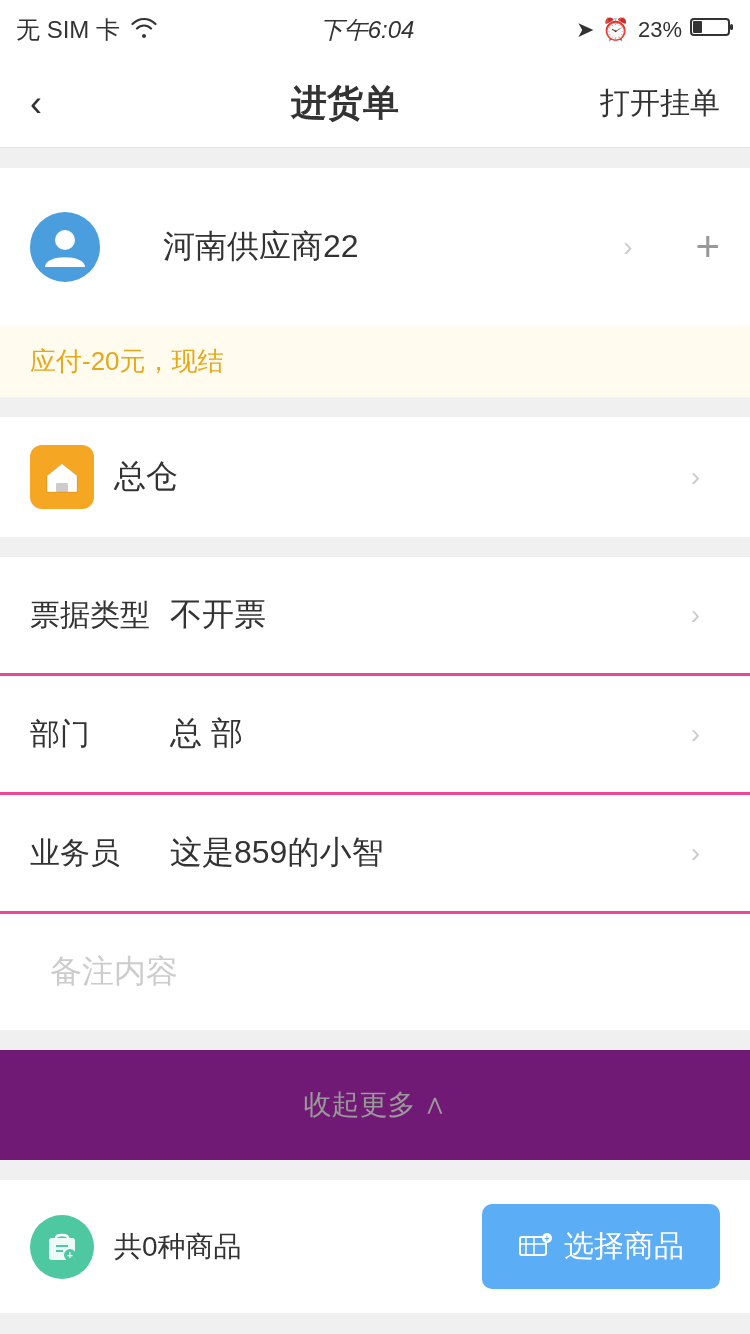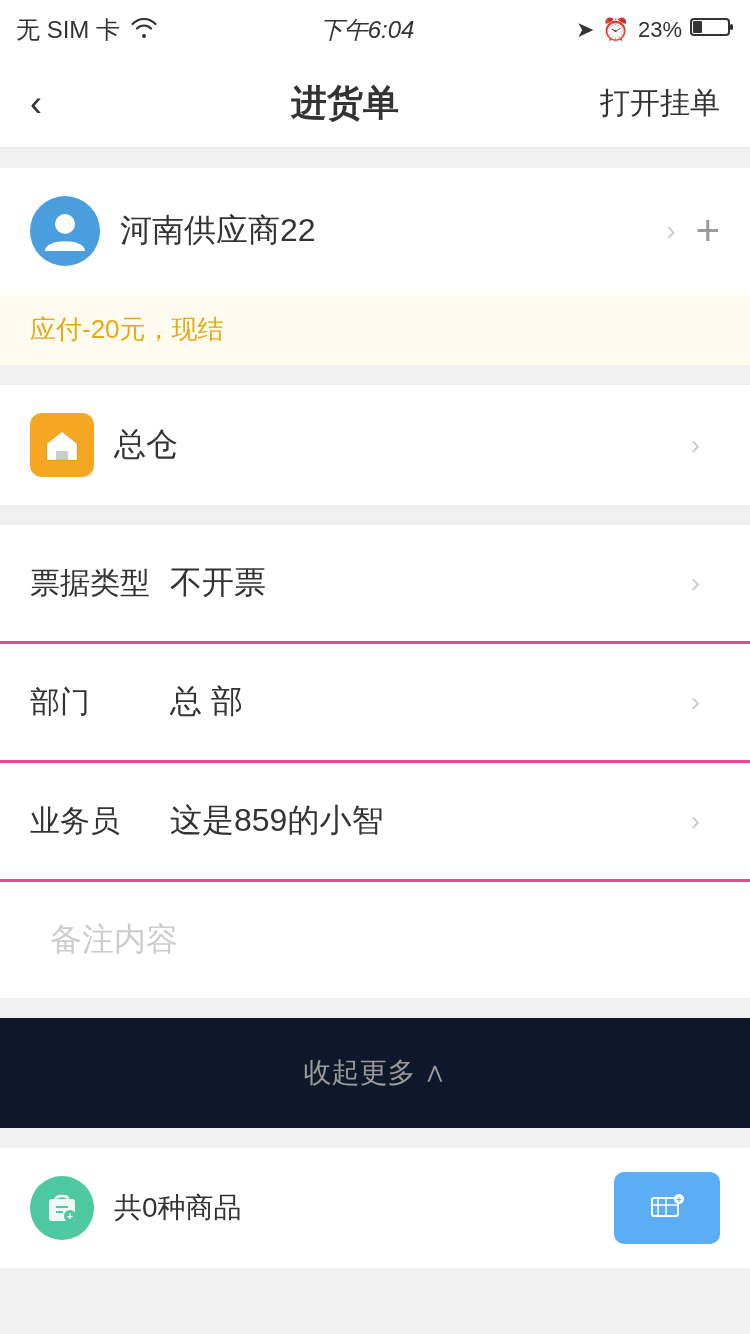--- a/index.html
+++ b/index.html
@@ -66,22 +66,23 @@
     
     .card {
       background: #fff;
       margin-bottom: 0;
     }
 
     
     .supplier-row {
       display: flex;
       align-items: center;
-      padding: 28px 30px;
+      padding: 44px 30px;
       border-bottom: none;
+      gap: 43px;
     }
     .supplier-avatar {
       width: 70px;
       height: 70px;
       border-radius: 50%;
       background: #4a9ede;
       display: flex;
       align-items: center;
       justify-content: center;
       margin-right: 20px;
@@ -177,21 +178,21 @@
       font-size: 32px;
       color: #333;
       padding-left: 20px;
     }
     .form-value.placeholder {
       color: #ccc;
     }
 
     
     .collapse-row {
-      background: #0f172a;
+      background: #701a75;
       margin-top: 20px;
       display: flex;
       align-items: center;
       justify-content: center;
       padding: 36px 30px;
       font-size: 28px;
       color: #999;
       cursor: pointer;
     }
 
@@ -350,14 +351,15 @@
     <span class="select-btn-icon">
       <svg width="34" height="28" viewBox="0 0 34 28" fill="white">
         <rect x="2" y="4" width="26" height="18" rx="2" stroke="white" stroke-width="2" fill="none"></rect>
         <line x1="8" y1="4" x2="8" y2="22" stroke="white" stroke-width="1.5"></line>
         <line x1="16" y1="4" x2="16" y2="22" stroke="white" stroke-width="1.5"></line>
         <line x1="2" y1="11" x2="28" y2="11" stroke="white" stroke-width="1.5"></line>
         <circle cx="29" cy="5" r="5" fill="white"></circle>
         <text x="29" y="9" text-anchor="middle" font-size="9" fill="#5badf5" font-weight="bold">+</text>
       </svg>
     </span>
+    <span>选择商品</span>
   </button>
 </div>
 
 </body></html>

